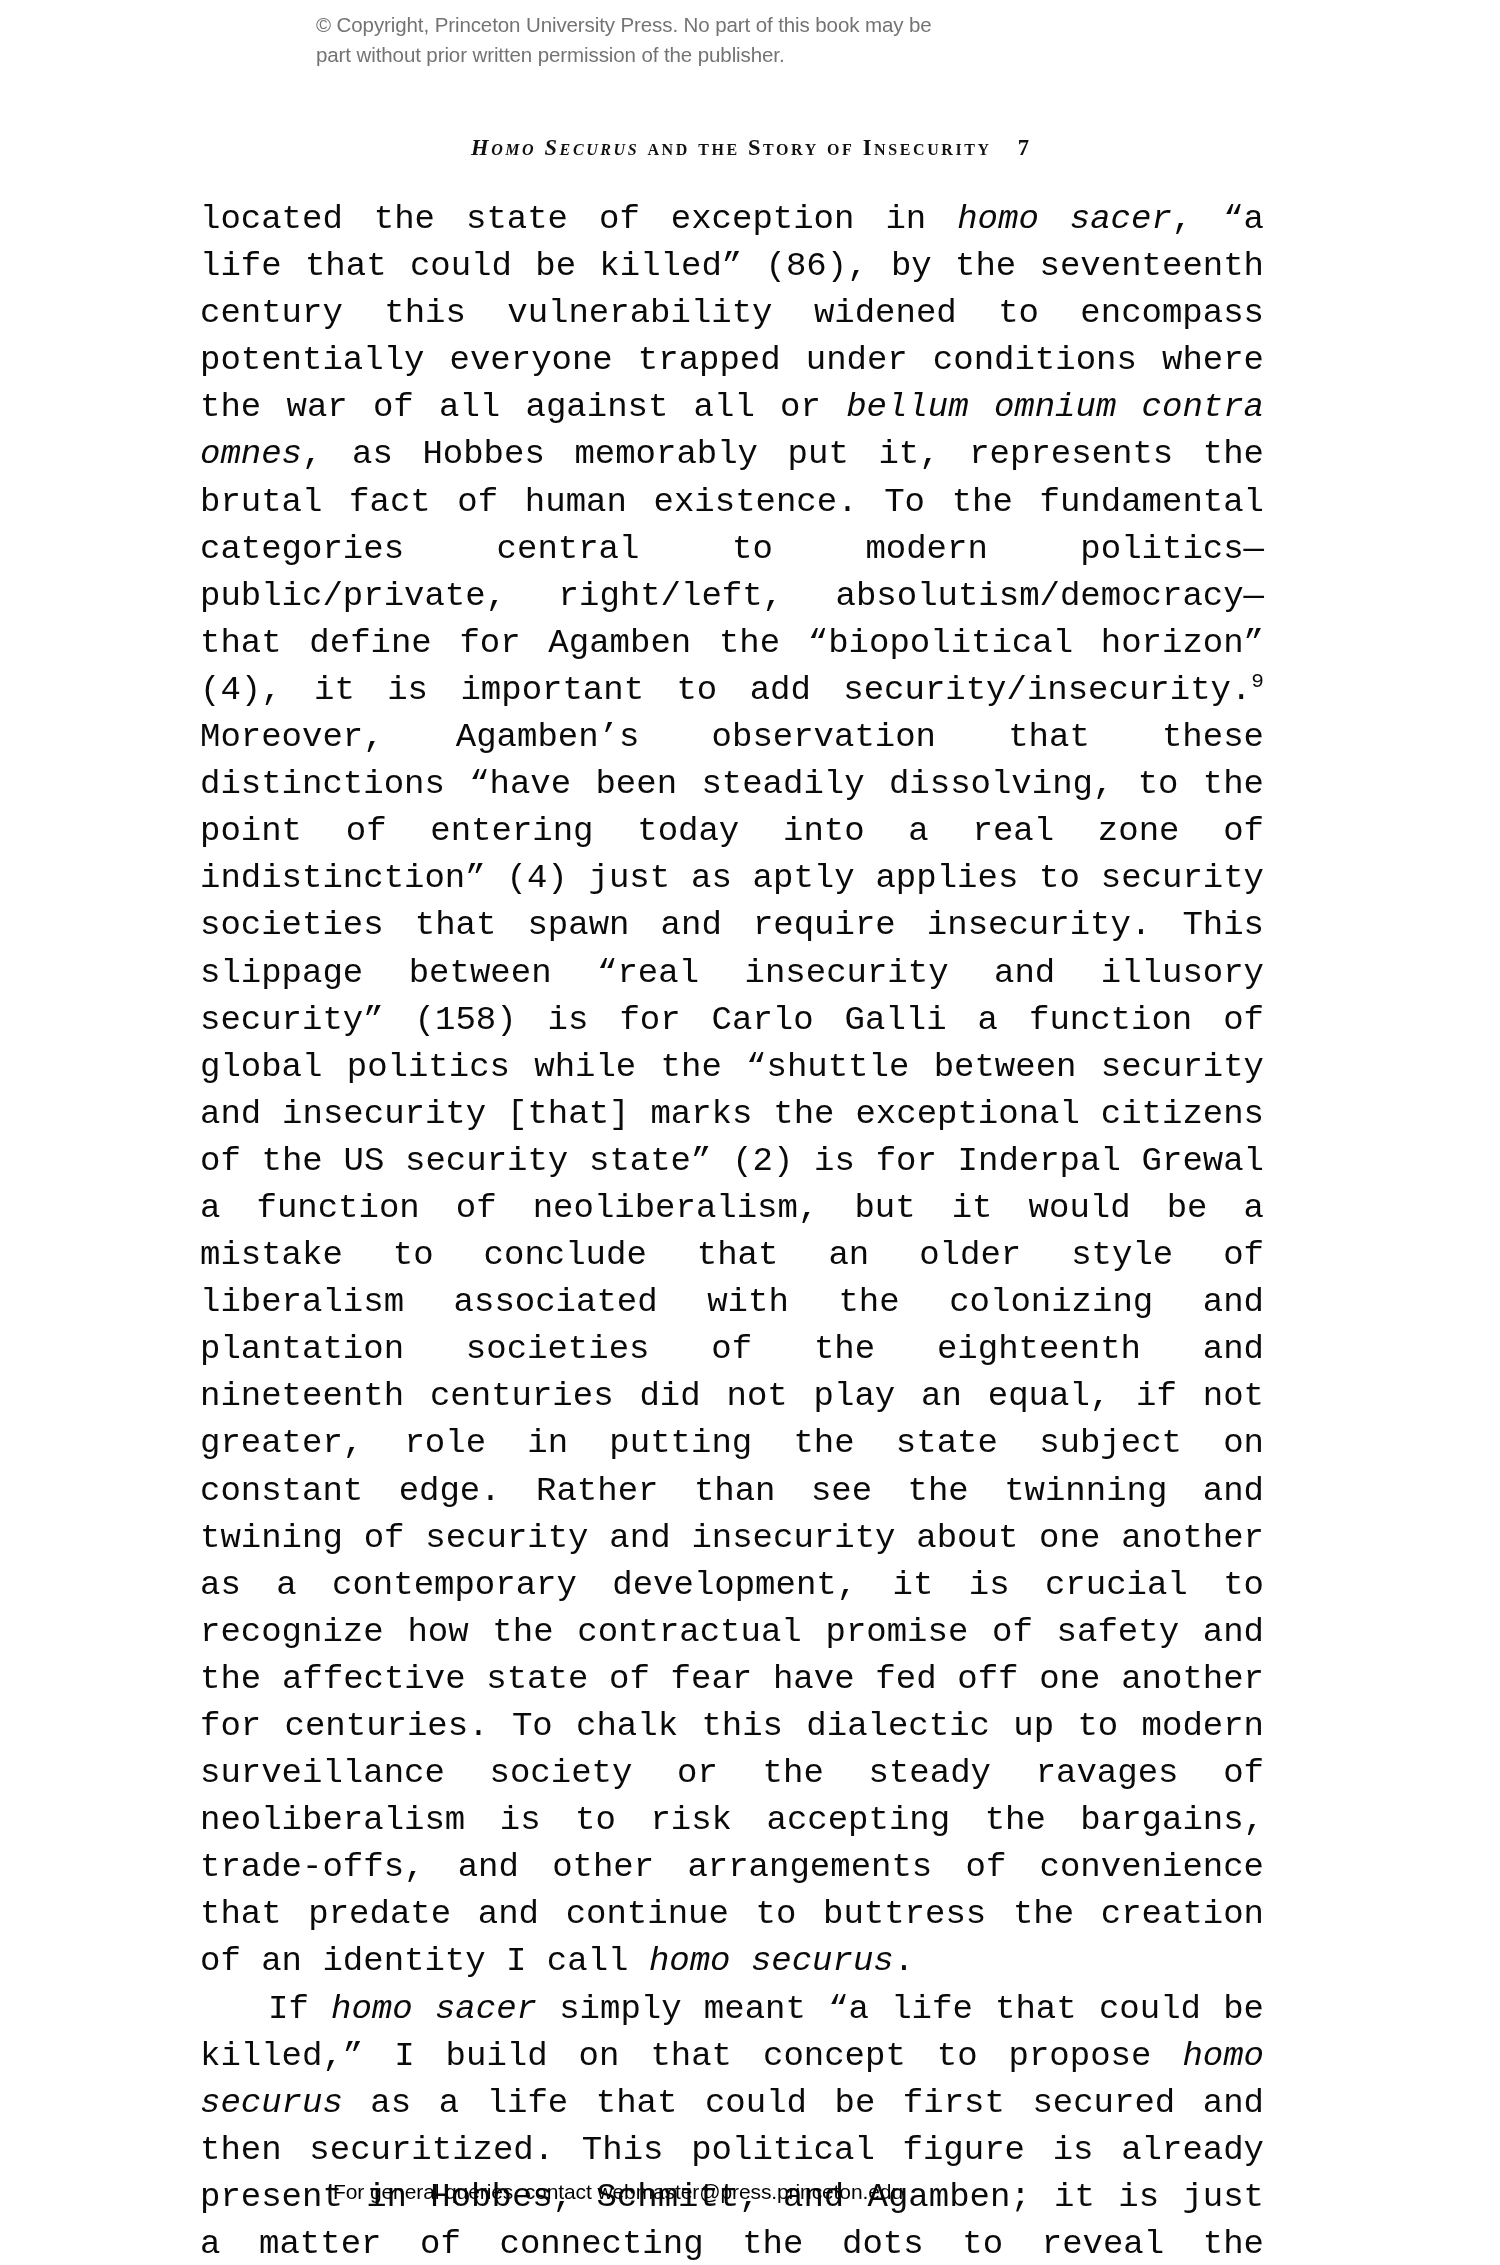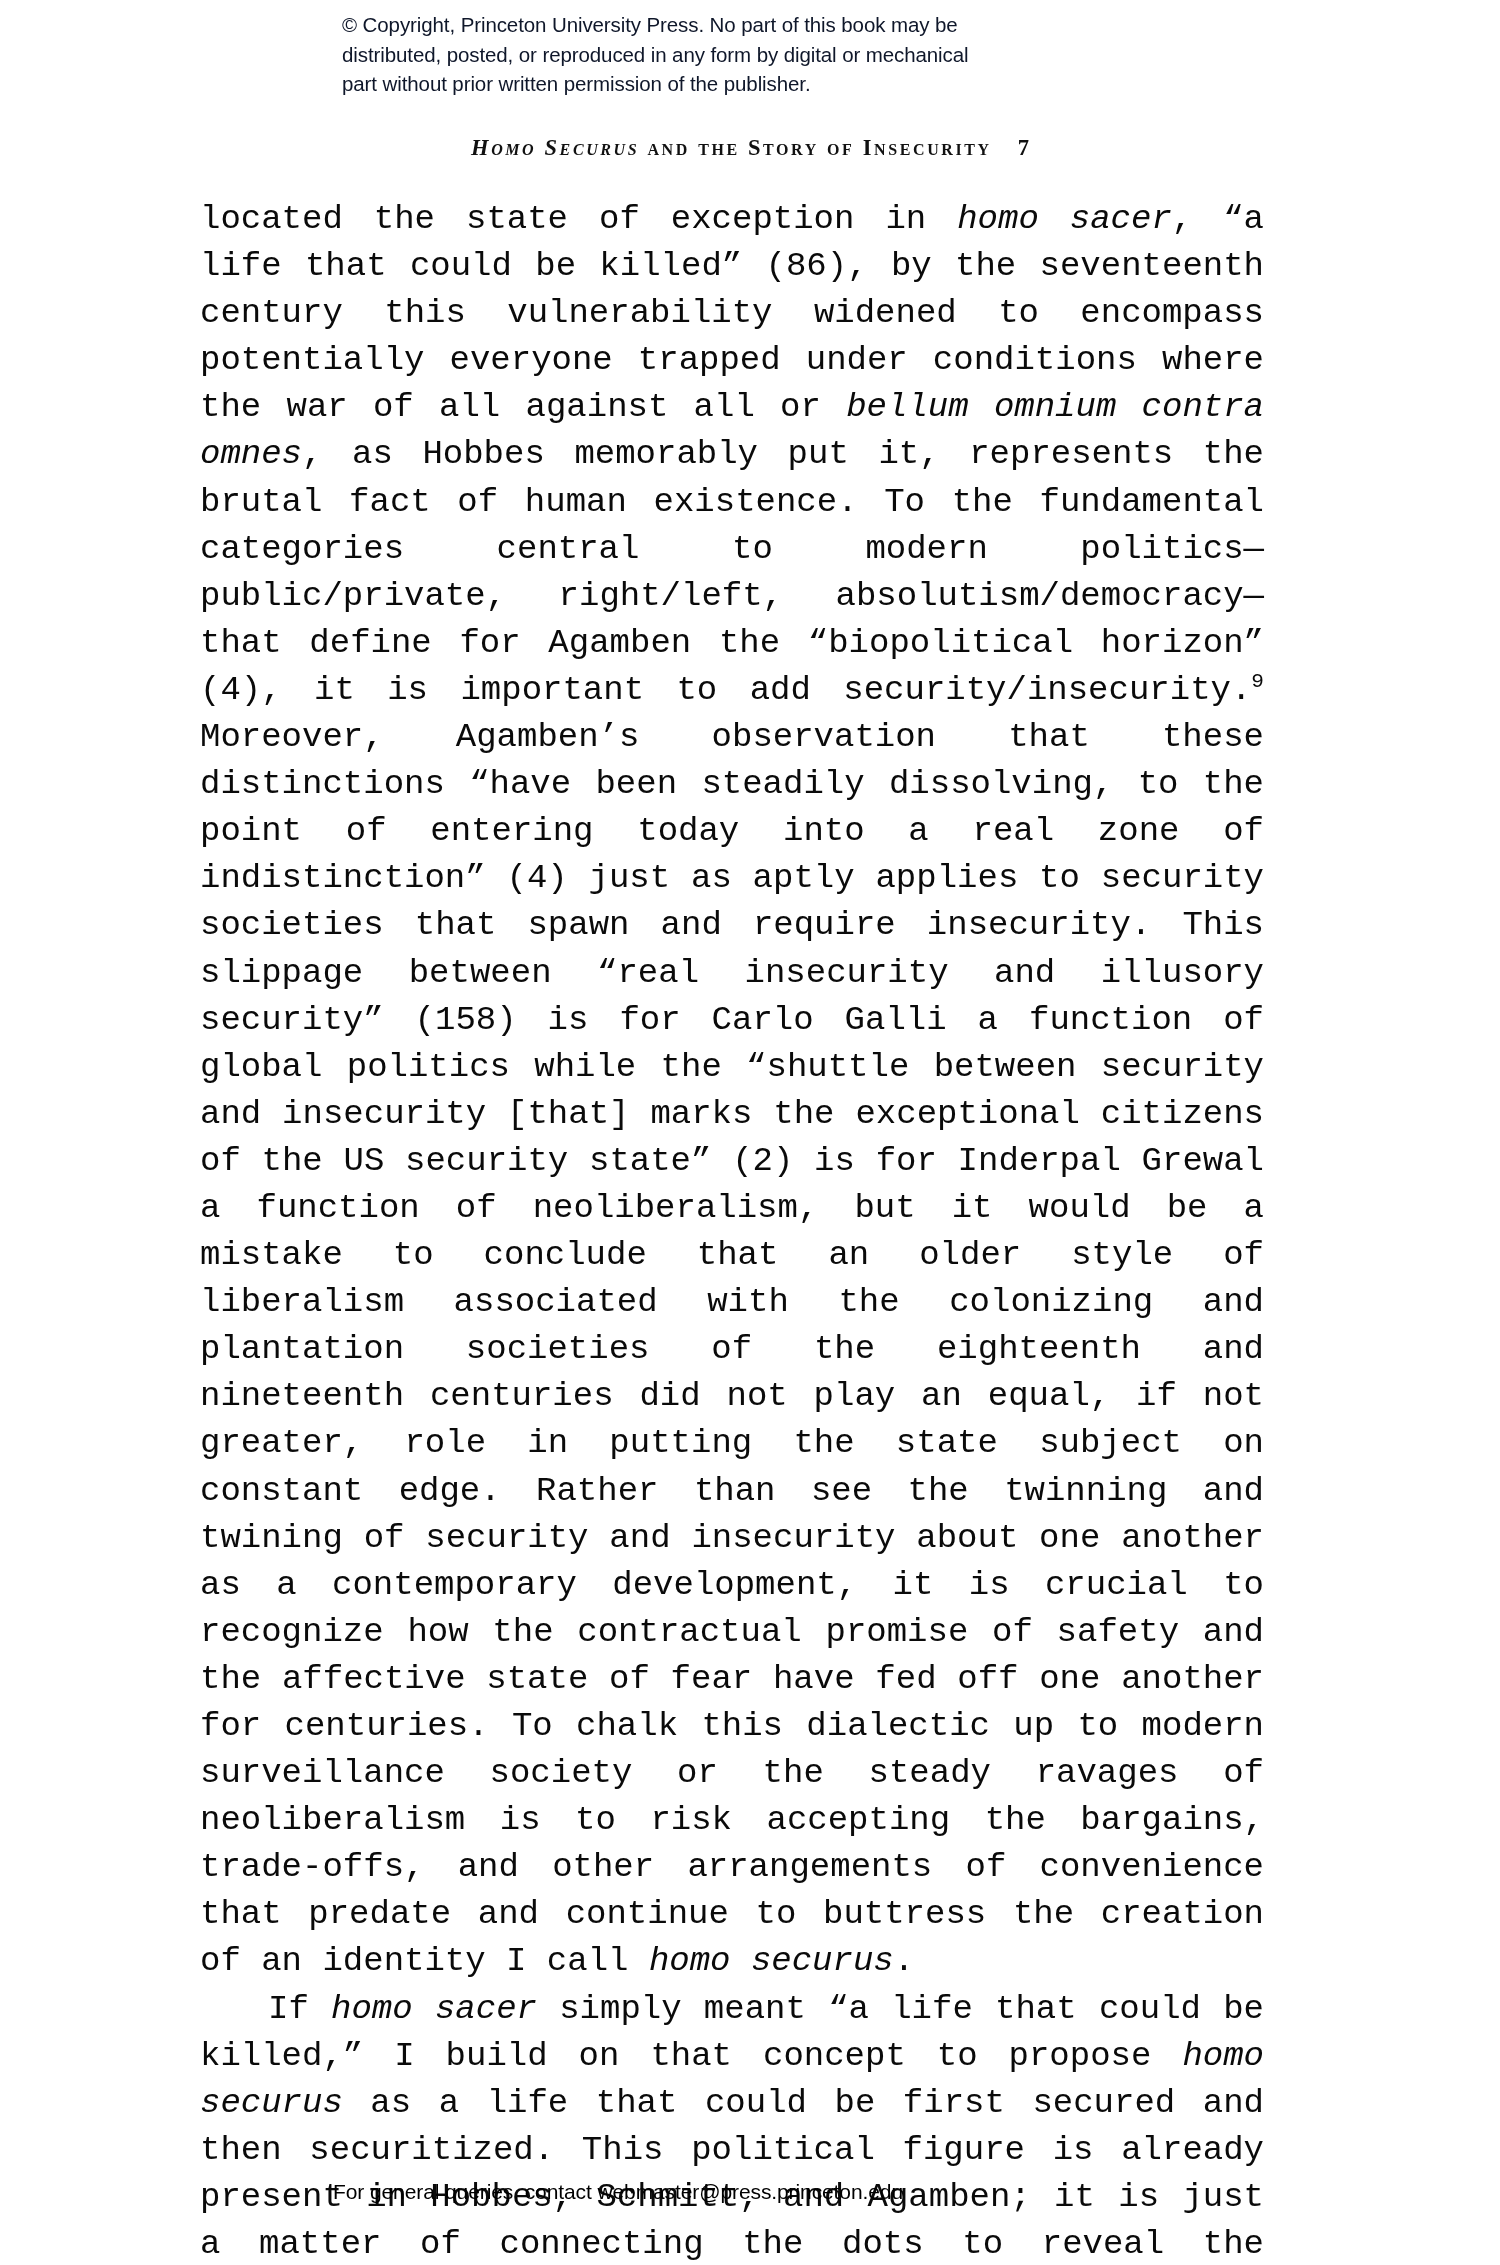--- a/index.html
+++ b/index.html
@@ -18,23 +18,22 @@
 
   
   #copyright-notice {
     position: absolute;
     left: 316px;
     top: 10px;
     width: 870px;
     font-family: "Liberation Sans", sans-serif;
     font-size: 20.5px;
     line-height: 29.5px;
-    color: #0f172a;
+    color: #737373;
     letter-spacing: -0.1px;
-    margin-left: 26px;
   }
   #copyright-notice .cn-line {
     display: block;
     white-space: nowrap;
   }
 
   
   #running-head {
     position: absolute;
     left: 0;
@@ -105,21 +104,20 @@
     font-size: 21px;
     color: #000000;
     letter-spacing: -0.1px;
   }
 </style>
 </head>
 <body>
 
 <div id="copyright-notice">
   <span class="cn-line">© Copyright, Princeton University Press. No part of this book may be</span>
-  <span class="cn-line">distributed, posted, or reproduced in any form by digital or mechanical</span>
   <span class="cn-line">part without prior written permission of the publisher.</span>
 </div>
 
 <div id="running-head">
   <span class="rh-inner">
     <span class="rh-title"><span class="rh-ital">Homo Securus</span><span> and the Story of Insecurity</span></span><span class="rh-folio">7</span>
   </span>
 </div>
 
 <div id="body-text">

